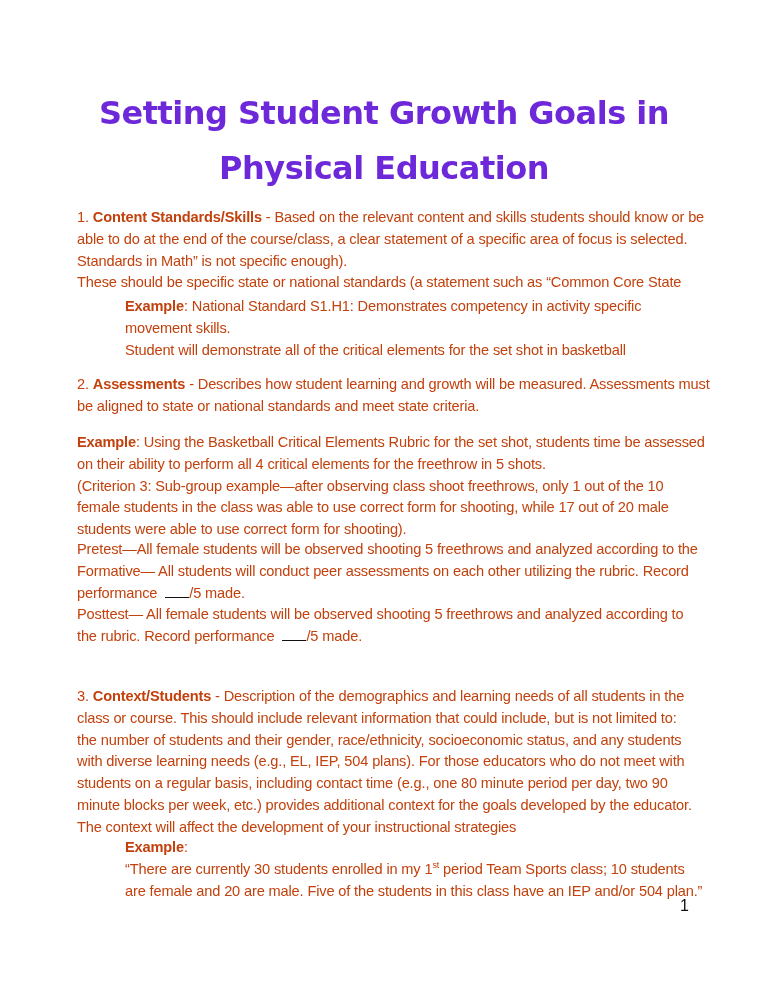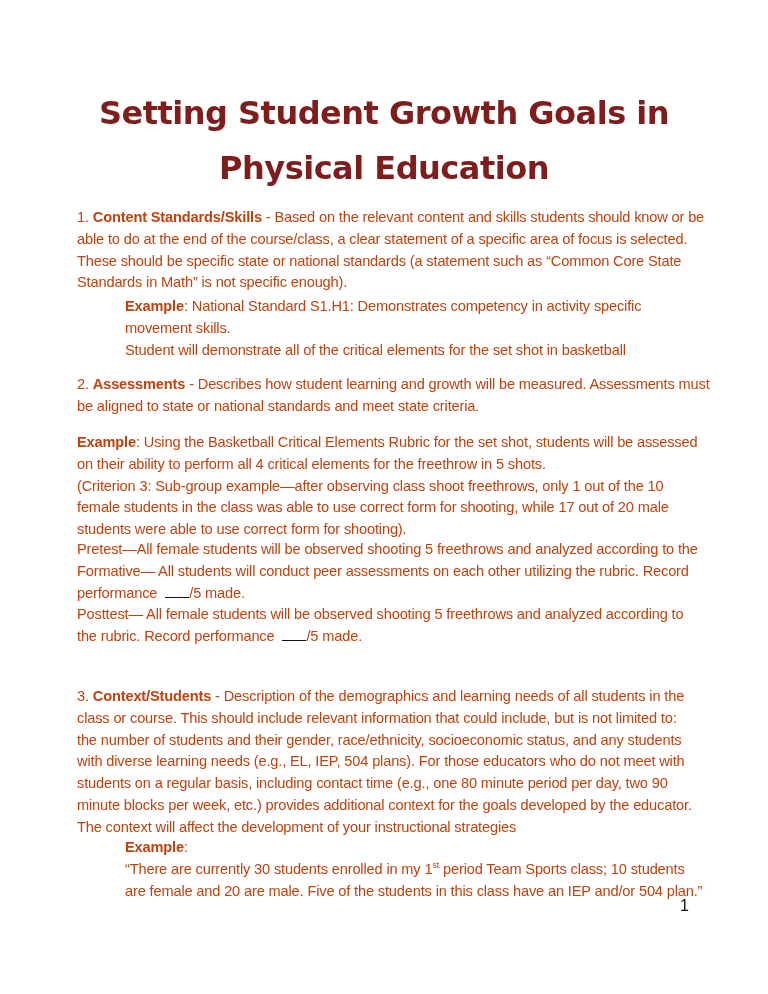--- a/index.html
+++ b/index.html
@@ -1,21 +1,21 @@
 <!DOCTYPE html>
 <html><head>
 <meta charset="utf-8">
 <style>
   html, body { margin:0; padding:0; background:#ffffff; }
   body { width:768px; height:994px; position:relative; overflow:hidden;
          font-family:"Liberation Sans", sans-serif; color:#111; }
   .page { position:absolute; left:0; top:0; width:768px; height:994px; }
   .title { position:absolute; left:0; width:768px; text-align:center;
            font-family:"DejaVu Sans", sans-serif; font-weight:bold; font-size:32px;
-           letter-spacing:-0.5px; color:#7f1d1d; line-height:40px; }
+           letter-spacing:-0.5px; color:#6d28d9; line-height:40px; }
   .t1 { top:93px; }
   .t2 { top:148px; }
   .para { position:absolute; left:77px; width:620px; font-size:14.6px; line-height:21.8px;
           letter-spacing:-0.15px; color:#c2410c; }
   .indent { left:125px; width:580px; }
   .para b { font-weight:bold; }
   .line { display:block; white-space:nowrap; }
   .blank { display:inline-block; width:24px; border-bottom:1px solid #111; height:12px; vertical-align:baseline; margin-left:8px; }
   sup { font-size:9px; line-height:0; }
   .pagenum { position:absolute; left:680px; top:897px; font-size:16px; color:#111; }
@@ -24,37 +24,37 @@
 <body>
 
 <div class="page">
 
   <div class="title t1">Setting Student Growth Goals in</div>
   <div class="title t2">Physical Education</div>
 
   <div class="para" style="top:207px;">
     <span class="line"><span>1. </span><b>Content Standards/Skills</b><span> - Based on the relevant content and skills students should know or be</span></span>
     <span class="line">able to do at the end of the course/class, a clear statement of a specific area of focus is selected.</span>
+    <span class="line">Standards in Math” is not specific enough).</span>
     <span class="line">These should be specific state or national standards (a statement such as “Common Core State</span>
-    <span class="line">Standards in Math” is not specific enough).</span>
   </div>
 
   <div class="para indent" style="top:296px;">
     <span class="line"><b>Example</b><span>:  National Standard S1.H1: Demonstrates competency in activity specific</span></span>
     <span class="line">movement skills.</span>
     <span class="line">Student will demonstrate all of the critical elements for the set shot in basketball</span>
   </div>
 
   <div class="para" style="top:374px;">
     <span class="line"><span>2. </span><b>Assessments</b><span> - Describes how student learning and growth will be measured.  Assessments must</span></span>
     <span class="line">be aligned to state or national standards and meet state criteria.</span>
   </div>
 
   <div class="para" style="top:432px;">
-    <span class="line"><b>Example</b><span>:  Using the Basketball Critical Elements Rubric for the set shot, students will be assessed</span></span>
+    <span class="line"><b>Example</b><span>:  Using the Basketball Critical Elements Rubric for the set shot, students time be assessed</span></span>
     <span class="line">on their ability to perform all 4 critical elements for the freethrow in 5 shots.</span>
     <span class="line"> (Criterion 3: Sub-group example—after observing class shoot freethrows, only 1 out of the 10</span>
     <span class="line">female students in the class was able to use correct form for shooting, while 17 out of 20 male</span>
     <span class="line">students were able to use correct form for shooting).</span>
   </div>
 
   <div class="para" style="top:539px;">
     <span class="line">Pretest—All female students will be observed shooting 5 freethrows and analyzed according to the</span>
     <span class="line">Formative— All students will conduct peer assessments on each other utilizing the rubric. Record</span>
     <span class="line"><span>performance</span><span class="blank"></span><span>/5 made.</span></span>

